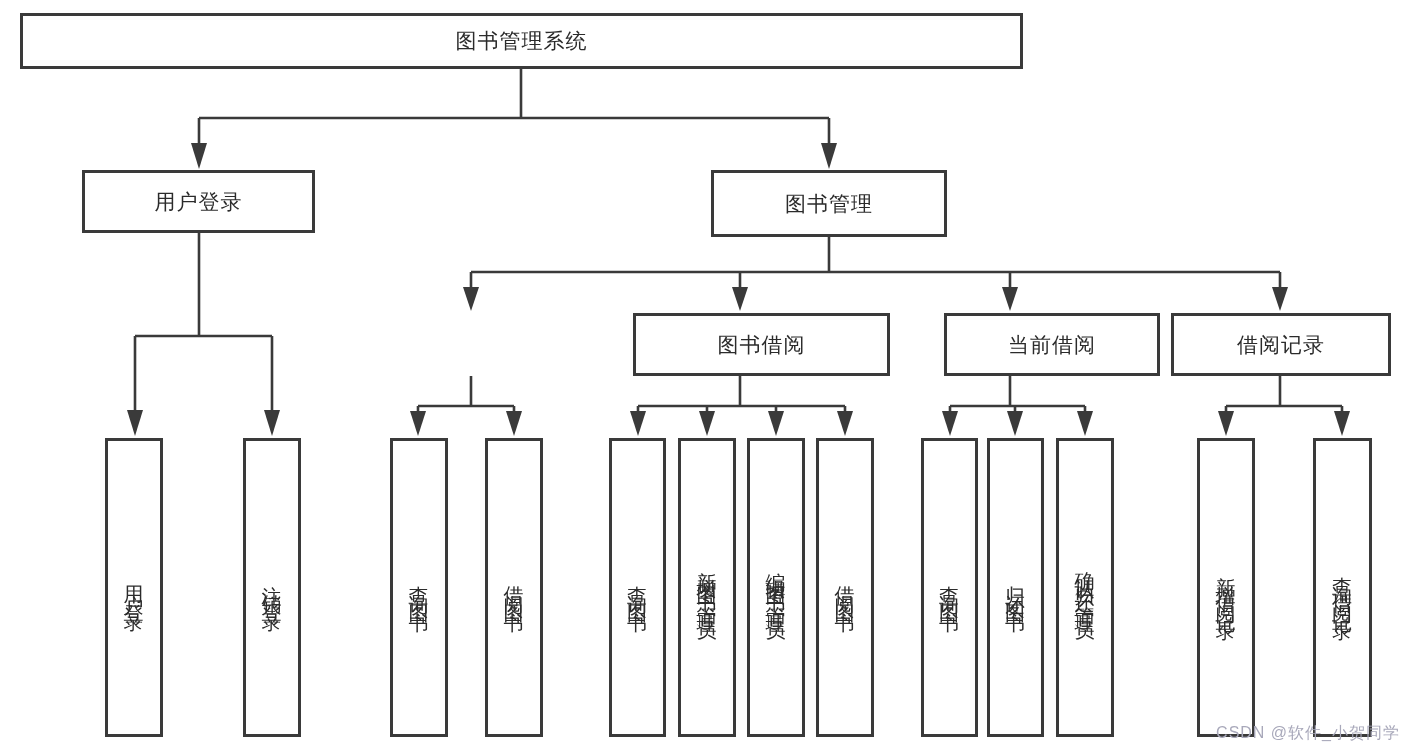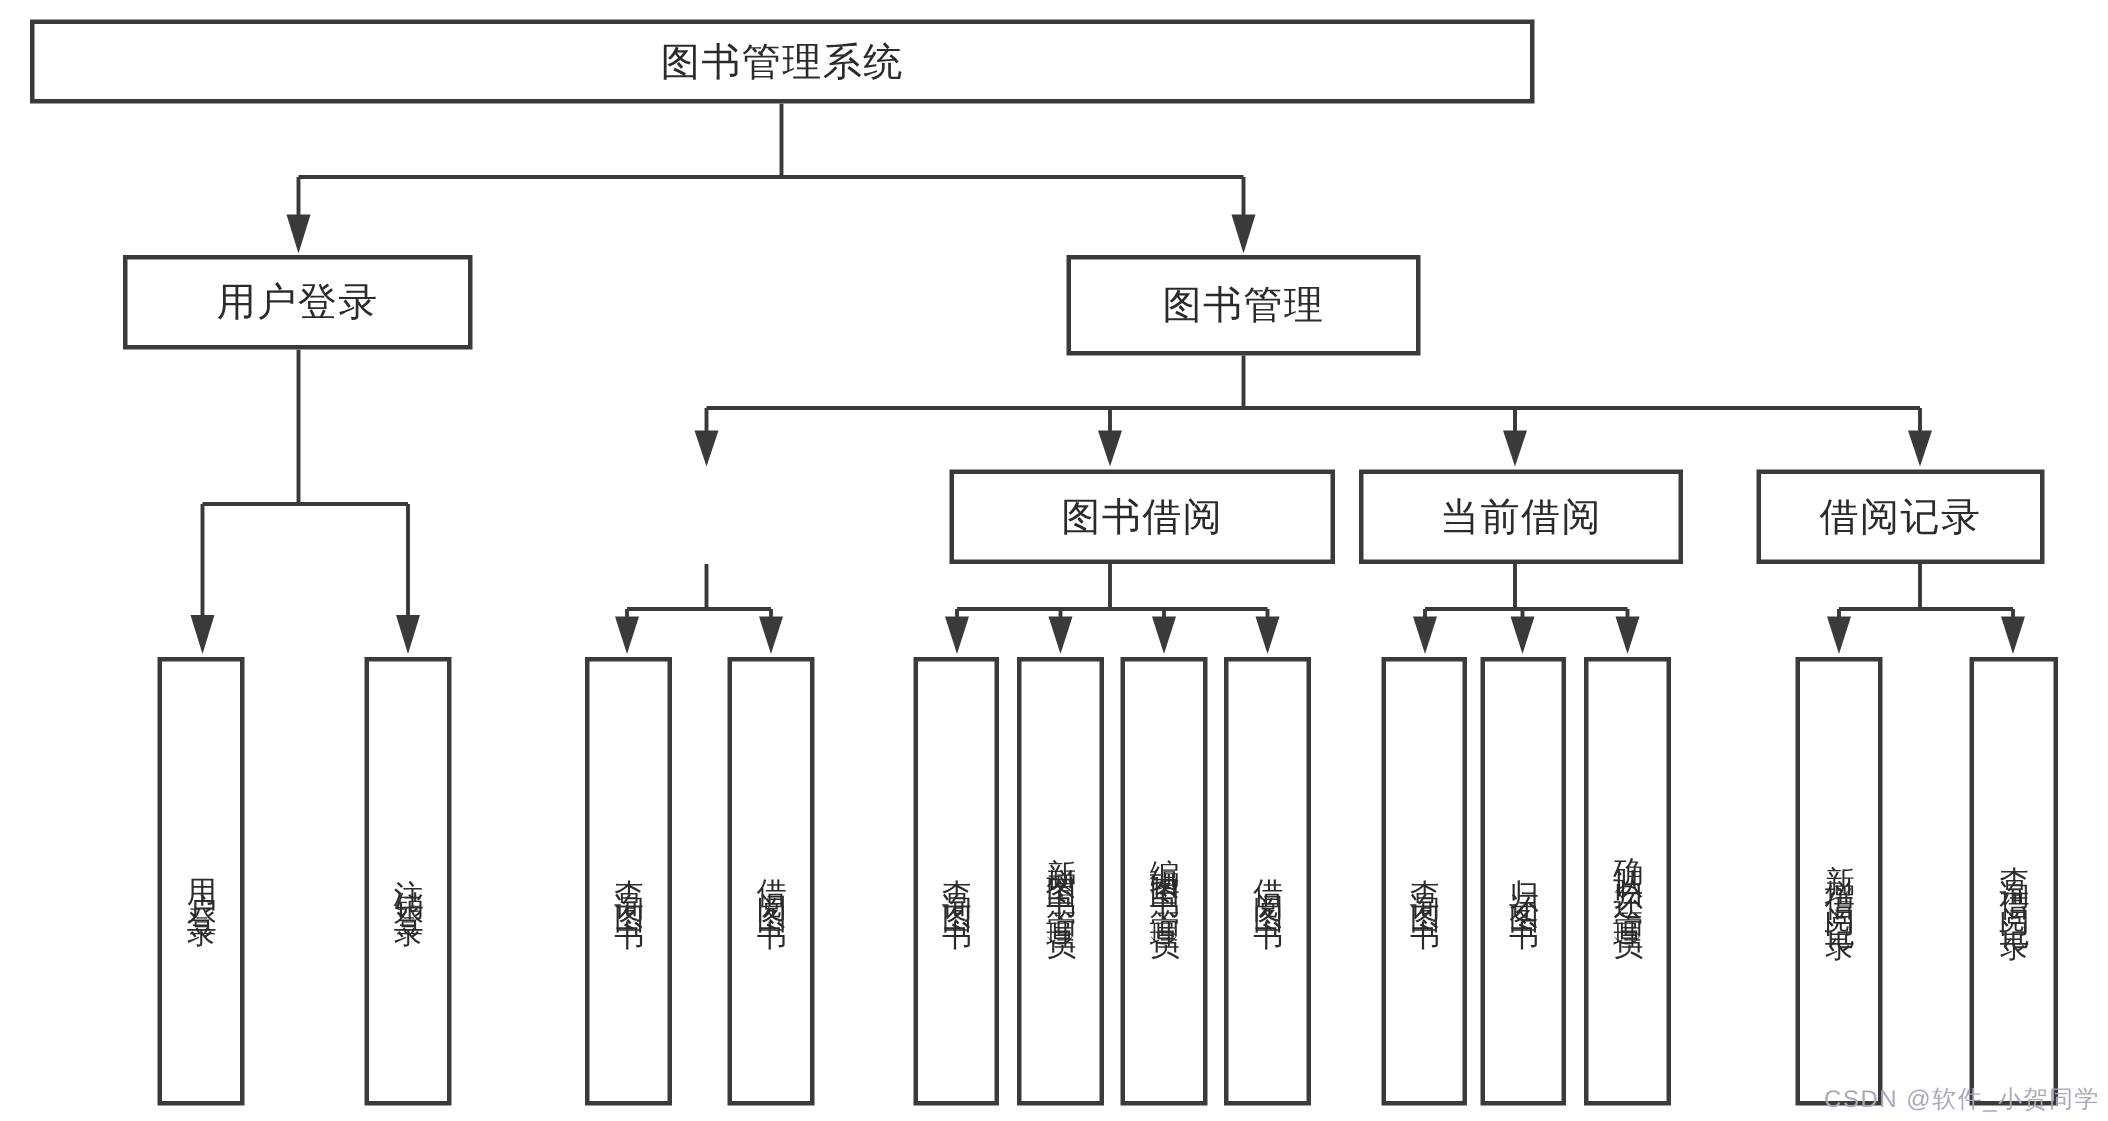--- a/index.html
+++ b/index.html
@@ -33,21 +33,21 @@
   .hbox {
     position: absolute;
     border: 3px solid var(--line);
     background: var(--bg);
     display: flex;
     align-items: center;
     justify-content: center;
     z-index: 2;
   }
   .hbox .lbl {
-    font-size: 26px;
+    font-size: 21px;
     color: var(--text);
     letter-spacing: 1px;
     white-space: nowrap;
   }
 
   .leaf {
     position: absolute;
     top: 438px;
     height: 299px;
     border: 3px solid var(--line);
@@ -143,24 +143,24 @@
   <div class="hbox" style="left:82px; top:170px; width:233px; height:63px;">
     <span class="lbl">用户登录</span>
   </div>
   <div class="hbox" style="left:711px; top:170px; width:236px; height:67px;">
     <span class="lbl">图书管理</span>
   </div>
 
   <div class="hbox" style="left:633px; top:313px; width:257px; height:63px;">
     <span class="lbl">图书借阅</span>
   </div>
-  <div class="hbox" style="left:906px; top:313px; width:216px; height:63px;">
+  <div class="hbox" style="left:944px; top:313px; width:216px; height:63px;">
     <span class="lbl">当前借阅</span>
   </div>
-  <div class="hbox" style="left:1171px; top:313px; width:192px; height:63px;">
+  <div class="hbox" style="left:1171px; top:313px; width:220px; height:63px;">
     <span class="lbl">借阅记录</span>
   </div>
 
   <div class="leaf" style="left:105px; width:58px;">
     <span class="vlbl">用户登录</span>
   </div>
   <div class="leaf" style="left:243px; width:58px;">
     <span class="vlbl">注销登录</span>
   </div>
   <div class="leaf" style="left:390px; width:58px;">

